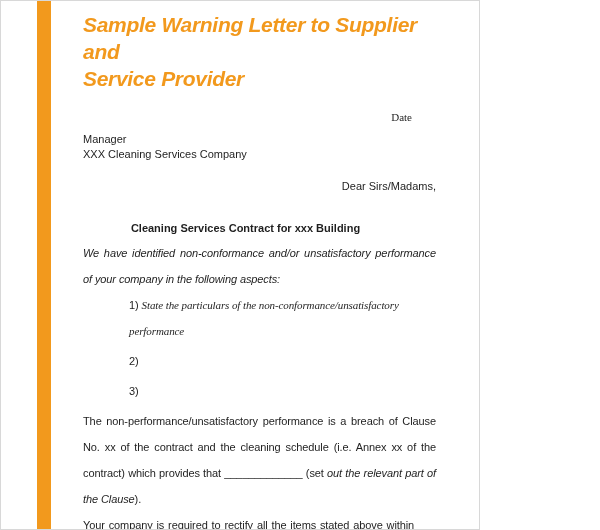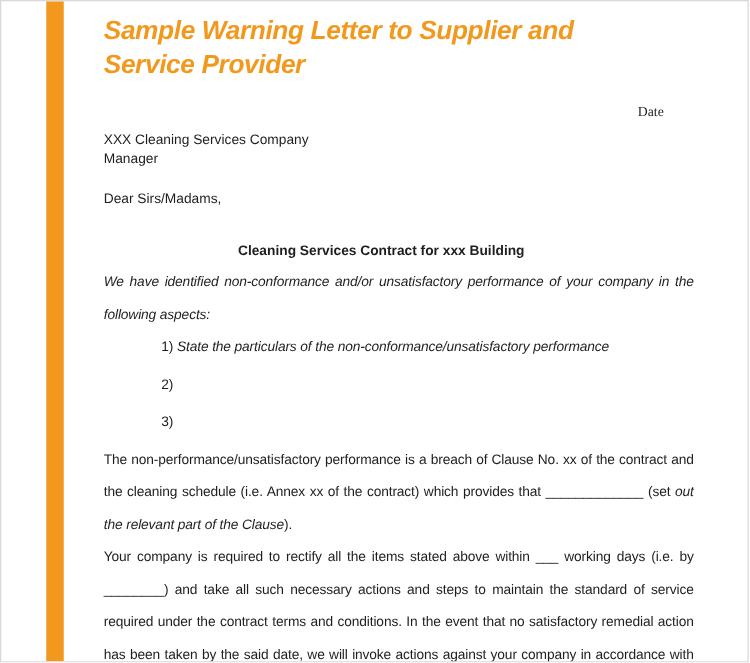--- a/index.html
+++ b/index.html
@@ -1,18 +1,18 @@
 <!DOCTYPE html>
 <html><head>
 <meta charset="utf-8">
 <style>
   html,body { margin:0; padding:0; background:#ffffff; }
   .page {
     position:relative;
-    width:599px; height:530px;
+    width:480px; height:530px;
     background:#ffffff;
     border:1px solid #d8d8d8;
     box-sizing:border-box;
     overflow:hidden;
     font-family:"Liberation Sans", sans-serif;
     color:#1e1e1e;
     padding-left:44px;
   }
   .accent-bar {
     position:absolute;
@@ -44,20 +44,21 @@
   }
   .recipient {
     margin-top:8px;
     font-size:11px;
     line-height:15px;
   }
   .salutation {
     margin-top:17px;
     font-size:11px;
     line-height:14px;
+    text-align:right;
   }
   .subject {
     margin-top:27px;
     margin-left:-28px;
     text-align:center;
     font-weight:bold;
     font-size:11px;
     line-height:16px;
   }
   .para {
@@ -67,21 +68,21 @@
     letter-spacing:-0.1px;
   }
   .p1 { margin-top:4px;font-style:italic; }
   .list { margin-left:46px; }
   .list-item {
     font-size:11px;
     line-height:26px;
     margin-bottom:4px;
     letter-spacing:-0.1px;
   }
-  .item-text { font-style:italic; }
+  .item-text { font-style:italic;font-family:Liberation Serif, serif; }
   .p2 { margin-top:1px; }
   .p3 { margin-top:0; text-align-last:justify; }
   .italic-seg { font-style:italic; }
 </style>
 </head>
 <body>
 
 <div class="page">
   <div class="accent-bar"></div>
 
@@ -90,22 +91,22 @@
     <h1 class="doc-title" style="margin:10px 0 0 0;">
       <span class="title-line">Sample Warning Letter to Supplier and</span>
       <span class="title-line">Service Provider</span>
     </h1>
 
     <div class="date-row">
       <span>Date</span>
     </div>
 
     <div class="recipient">
+      <div>Manager</div>
       <div>XXX Cleaning Services Company</div>
-      <div>Manager</div>
     </div>
 
     <div class="salutation">Dear Sirs/Madams,</div>
 
     <div class="subject">Cleaning Services Contract for xxx Building</div>
 
     <p class="para p1" style="margin:4px 0 0 0;">We have identified non-conformance and/or unsatisfactory performance of your company in the following aspects:</p>
 
     <div class="list">
       <div class="list-item">

